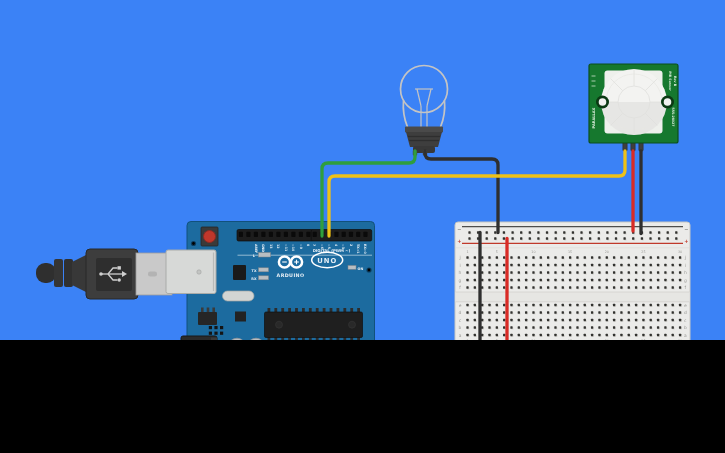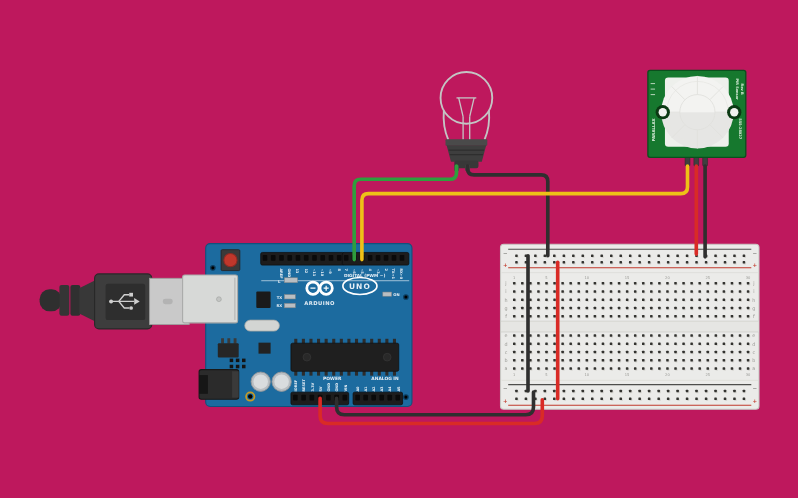--- a/index.html
+++ b/index.html
@@ -1,16 +1,16 @@
 <!DOCTYPE html>
 <html><head>
 <meta charset="utf-8">
 <style>
   html,body{margin:0;padding:0;background:#000;}
-  #stage{position:relative;width:725px;height:453px;background:#be185d;overflow:hidden;}
+  #stage{position:relative;width:725px;height:340px;background:#3b82f6;overflow:hidden;}
   svg{display:block;}
   svg text{font-family:"DejaVu Sans","Liberation Sans",sans-serif;}
   .silk{fill:#e6eff6;font-weight:bold;}
   .bb-num{fill:#9a9a96;font-size:3.3px;}
   .bb-letter{fill:#9a9a96;font-size:4.4px;}
   .rail-minus{fill:#7c7c78;font-size:5px;font-weight:bold;}
   .rail-plus{fill:#c0392b;font-size:5px;font-weight:bold;}
   .pir-silk{fill:#dcedDC;font-weight:bold;}
 </style>
 </head>

